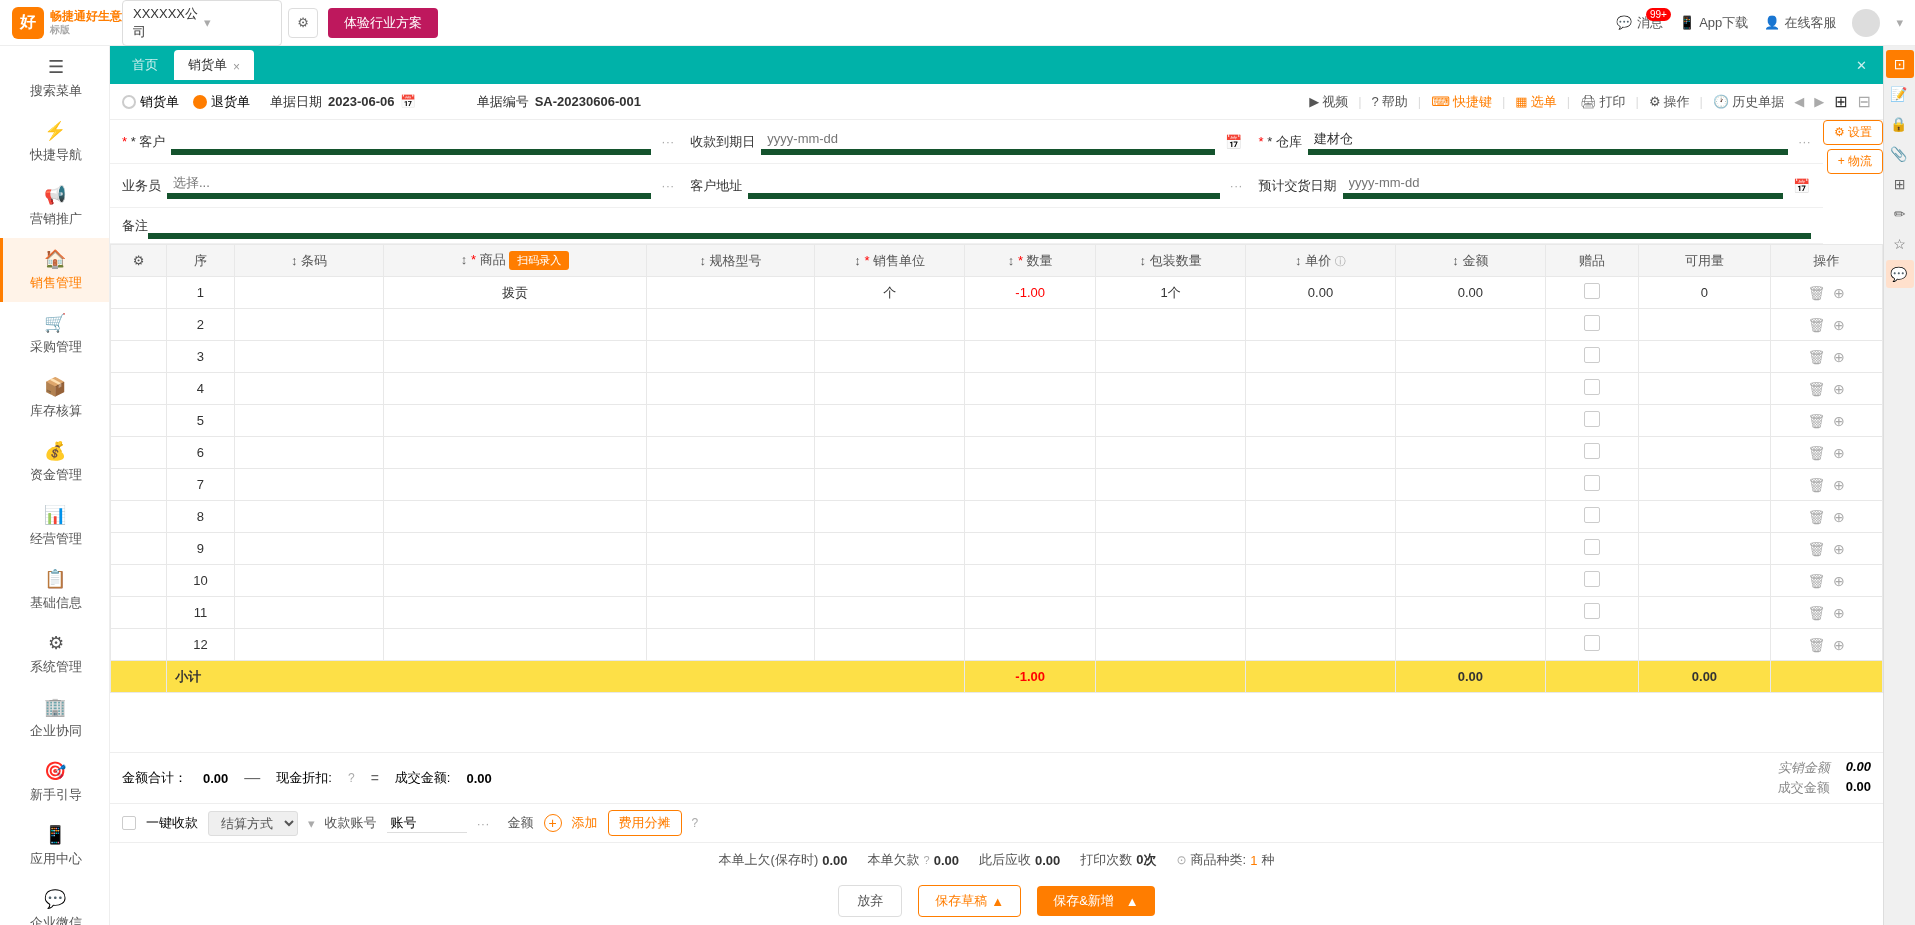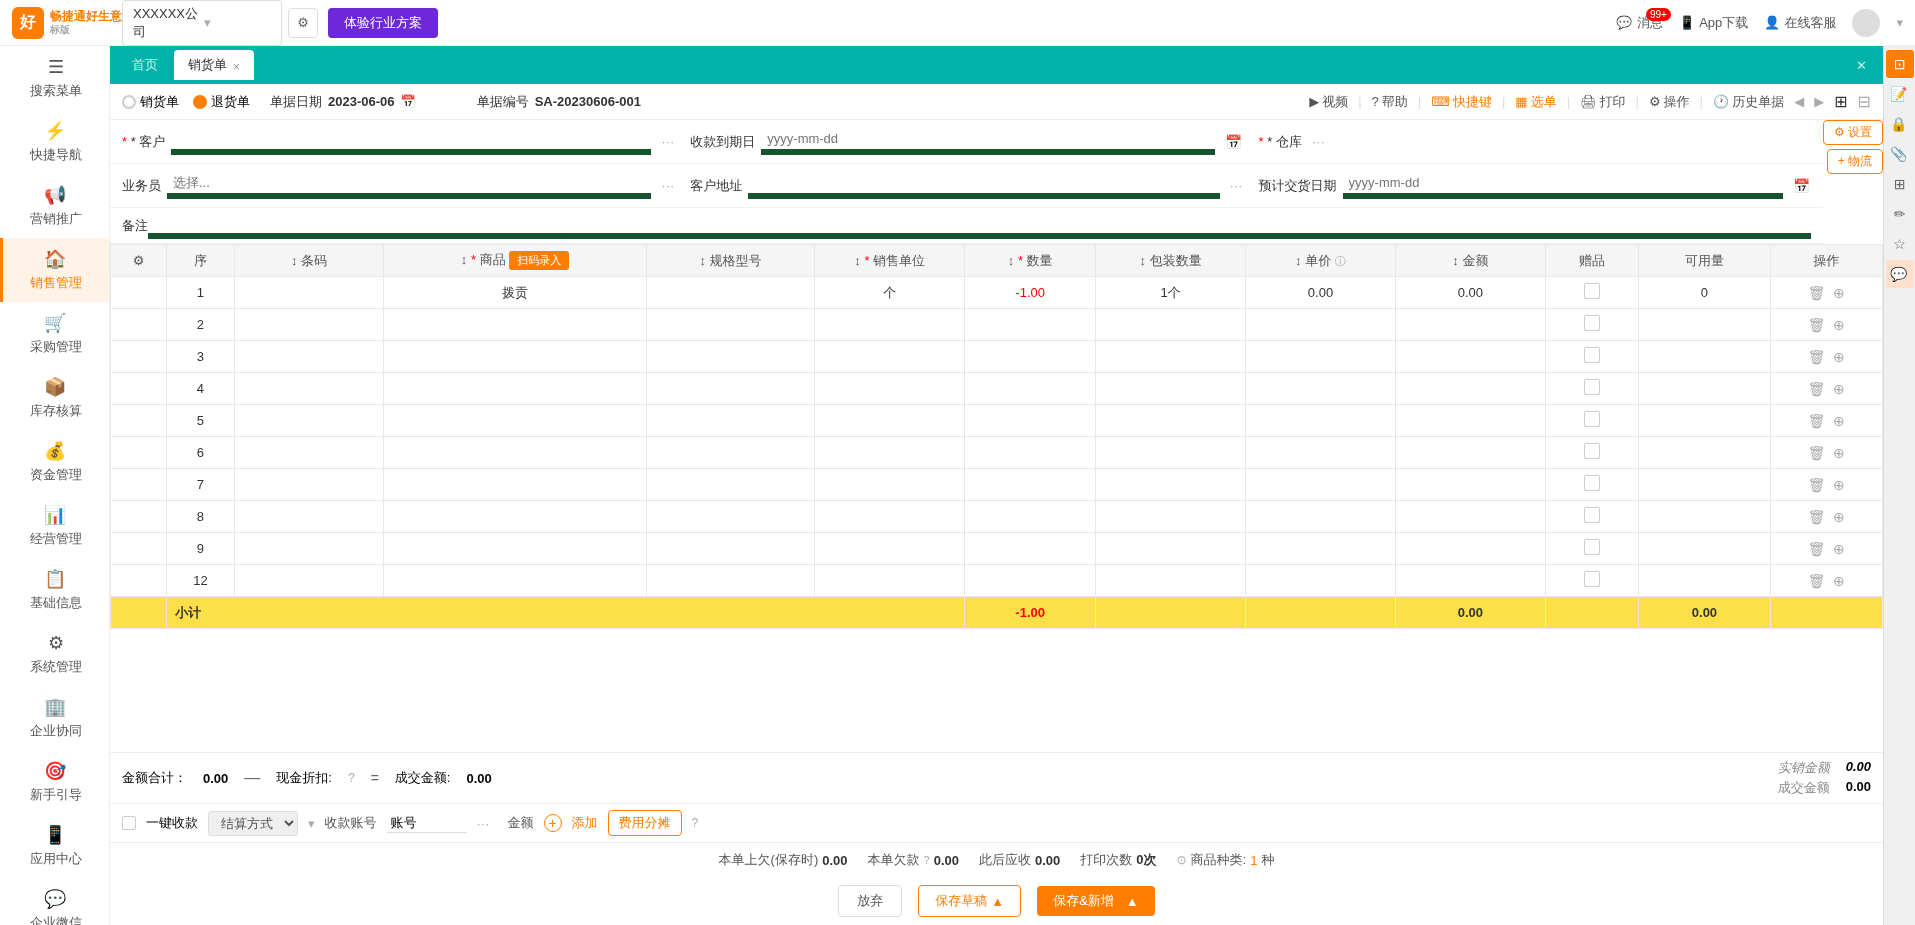--- a/index.html
+++ b/index.html
@@ -52,21 +52,21 @@
       border: 1px solid #ddd;
       border-radius: 4px;
       display: flex;
       align-items: center;
       justify-content: center;
       cursor: pointer;
       margin-left: 6px;
       color: #666;
     }
     .trial-btn {
-      background: #6d28d9;
+      background: #be185d;
       color: white;
       border: none;
       border-radius: 4px;
       padding: 6px 16px;
       cursor: pointer;
       margin-left: 10px;
       font-size: 13px;
     }
     .header-right {
       margin-left: auto;
@@ -633,20 +633,21 @@
               <input class="field-input" type="text" value="" style="">
               <span class="field-dots">···</span>
             </div>
             <div class="field-item">
               <span class="field-label">收款到期日</span>
               <input class="field-input" type="text" placeholder="yyyy-mm-dd" style="">
               <span class="field-calendar">📅</span>
             </div>
             <div class="field-item">
               <span class="field-label required">* 仓库</span>
+              <input class="field-input" type="text" value="建材仓" style="">
               <span class="field-dots">···</span>
             </div>
           </div>
 
           <div class="fields-row">
             <div class="field-item">
               <span class="field-label">业务员</span>
               <input class="field-input" type="text" placeholder="选择..." style="">
               <span class="field-dots">···</span>
             </div>
@@ -873,20 +874,56 @@
       <td></td>
       <td><div class="checkbox-cell"></div></td>
       <td></td>
       <td>
         <button class="icon-btn">🗑</button>
         <button class="icon-btn">⊕</button>
       </td>
     </tr>
               <tr>
       <td class="td-num"></td>
+      <td class="td-num">10</td>
+      <td></td>
+      <td class="td-product"></td>
+      <td></td>
+      <td></td>
+      <td style="color:#333"></td>
+      <td></td>
+      <td></td>
+      <td></td>
+      <td><div class="checkbox-cell"></div></td>
+      <td></td>
+      <td>
+        <button class="icon-btn">🗑</button>
+        <button class="icon-btn">⊕</button>
+      </td>
+    </tr>
+              <tr>
+      <td class="td-num"></td>
+      <td class="td-num">11</td>
+      <td></td>
+      <td class="td-product"></td>
+      <td></td>
+      <td></td>
+      <td style="color:#333"></td>
+      <td></td>
+      <td></td>
+      <td></td>
+      <td><div class="checkbox-cell"></div></td>
+      <td></td>
+      <td>
+        <button class="icon-btn">🗑</button>
+        <button class="icon-btn">⊕</button>
+      </td>
+    </tr>
+              <tr>
+      <td class="td-num"></td>
       <td class="td-num">12</td>
       <td></td>
       <td class="td-product"></td>
       <td></td>
       <td></td>
       <td style="color:#333"></td>
       <td></td>
       <td></td>
       <td></td>
       <td><div class="checkbox-cell"></div></td>

